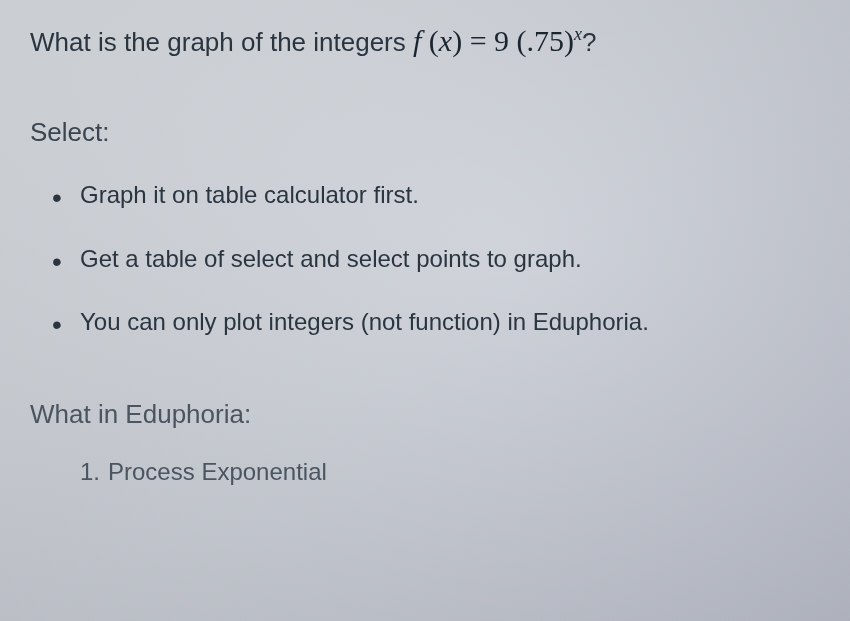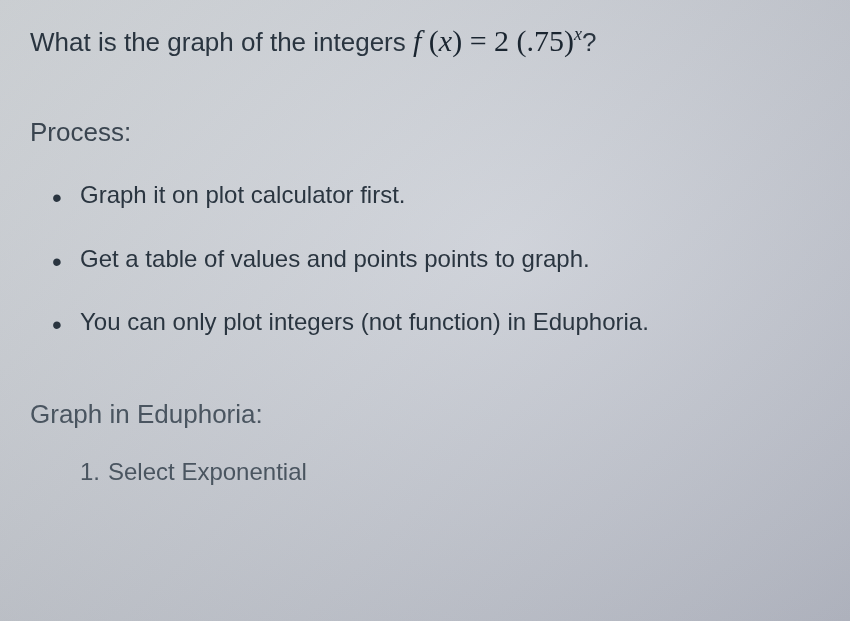--- a/index.html
+++ b/index.html
@@ -91,31 +91,31 @@
     }
     .step-num {
       margin-right: 8px;
     }
   </style>
 </head>
 <body>
 
 <div class="content">
   <div class="question">
-    <span>What is the graph of the integers </span><span class="math"><span>f</span><span style="font-style:normal"> (</span><span>x</span><span style="font-style:normal">) = 2 (.75)</span><span class="exp">x</span></span><span>?</span>
+    <span>What is the graph of the integers </span><span class="math"><span>f</span><span style="font-style:normal"> (</span><span>x</span><span style="font-style:normal">) = 9 (.75)</span><span class="exp">x</span></span><span>?</span>
   </div>
 
-  <div class="section-heading">Process:</div>
+  <div class="section-heading">Select:</div>
 
   <ul class="bullet-list">
-    <li>Graph it on plot calculator first.</li>
-    <li>Get a table of values and points points to graph.</li>
+    <li>Graph it on table calculator first.</li>
+    <li>Get a table of select and select points to graph.</li>
     <li>You can only plot integers (not function) in Eduphoria.</li>
   </ul>
 
-  <div class="steps-heading">Graph in Eduphoria:</div>
+  <div class="steps-heading">What in Eduphoria:</div>
 
   <ol class="steps-list">
     <li>
-      <span class="step-num">1.</span><span>Select Exponential</span>
+      <span class="step-num">1.</span><span>Process Exponential</span>
     </li>
   </ol>
 </div>
 
 </body></html>

